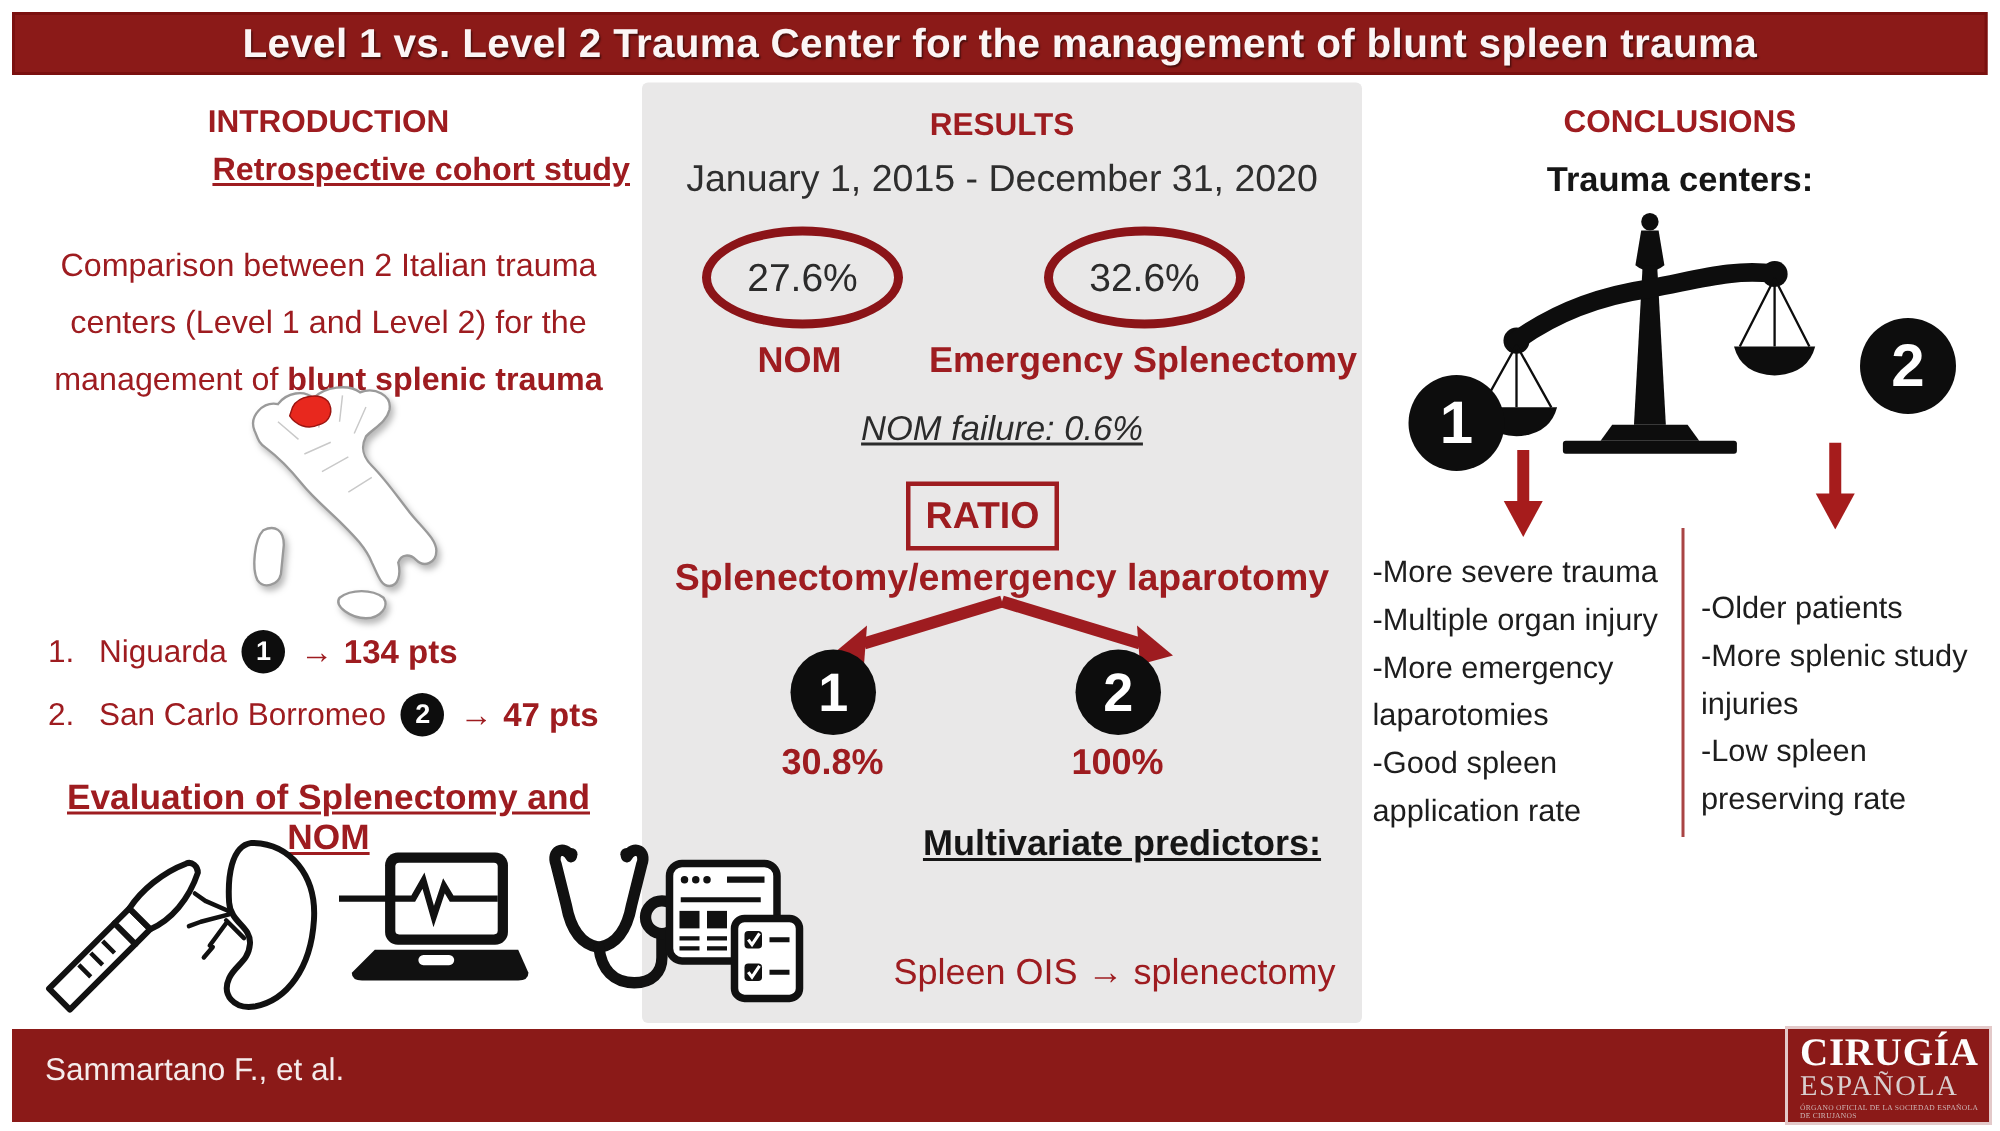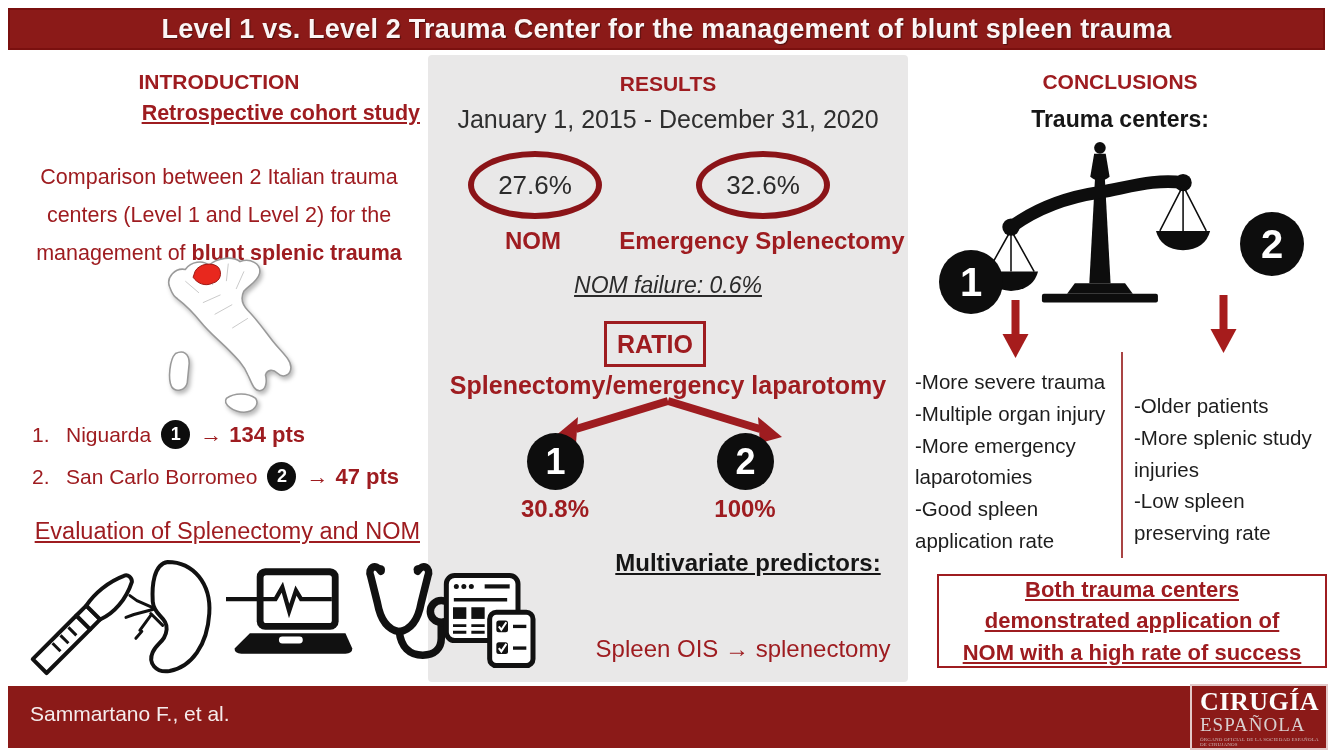--- a/index.html
+++ b/index.html
@@ -28,22 +28,22 @@
 
   .center-list{position:absolute;left:32px;top:420px;width:396px;}
   .center-row{display:flex;align-items:center;gap:10px;margin-bottom:13px;
               font-size:21px;color:#9e1c20;}
   .center-row .idx{width:24px;}
   .badge{background:#0d0d0d;color:#fff;border-radius:50%;display:flex;align-items:center;
          justify-content:center;font-weight:bold;}
   .badge.sm{width:29px;height:29px;font-size:18px;}
   .pts{font-weight:bold;display:flex;align-items:center;gap:7px;font-size:22px;}
 
-  .evaluation{position:absolute;left:18px;top:518px;width:402px;text-align:right;
-              font-size:23.5px;font-weight:normal;color:#9e1c20;text-decoration:underline;}
+  .evaluation{position:absolute;left:18px;top:518px;width:402px;text-align:center;
+              font-size:23.5px;font-weight:bold;color:#9e1c20;text-decoration:underline;}
   .intro-icons{position:absolute;left:26px;top:552px;width:398px;height:128px;
                display:flex;align-items:center;gap:10px;}
 
   
   .col-mid{position:absolute;left:428px;top:55px;width:480px;height:627px;}
   .results-heading{position:absolute;top:17px;left:0;width:100%;text-align:center;
                    font-size:21px;font-weight:bold;color:#9e1c20;}
   .period{position:absolute;top:50px;left:0;width:100%;text-align:center;font-size:25px;color:#2e2e2e;}
   .oval{position:absolute;width:122px;height:56px;border:6px solid #8b1418;border-radius:50%;
         display:flex;align-items:center;justify-content:center;font-size:26px;color:#2b2b2b;box-sizing:content-box;}
@@ -289,23 +289,20 @@
     <div>-More emergency laparotomies</div>
     <div>-Good spleen application rate</div>
   </div>
   <div class="v-divider"></div>
   <div class="concl-list concl-list2">
     <div>-Older patients</div>
     <div>-More splenic study injuries</div>
     <div>-Low spleen preserving rate</div>
   </div>
 
-  <div class="summary-box">
-    <span>Both trauma centers demonstrated application of NOM with a high rate of success</span>
-  </div>
 
   <div class="footer-band"></div>
   <div class="authors">Sammartano F., et al.</div>
   <div class="journal-logo">
     <div class="l1">CIRUGÍA</div>
     <div class="l2">ESPAÑOLA</div>
     <div class="l3">ÓRGANO OFICIAL DE LA SOCIEDAD ESPAÑOLA DE CIRUJANOS</div>
   </div>
 
 </div>

